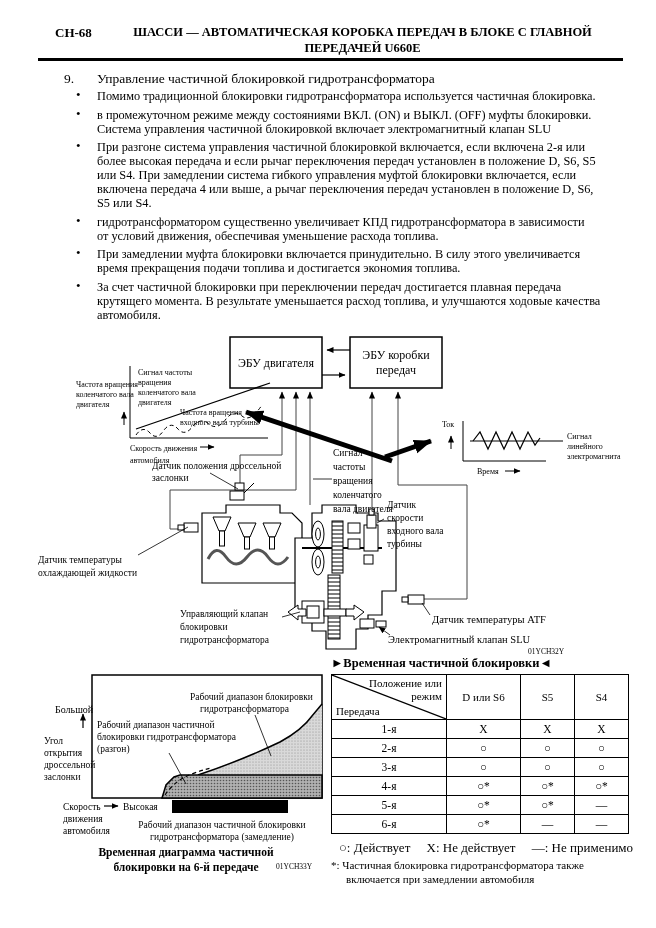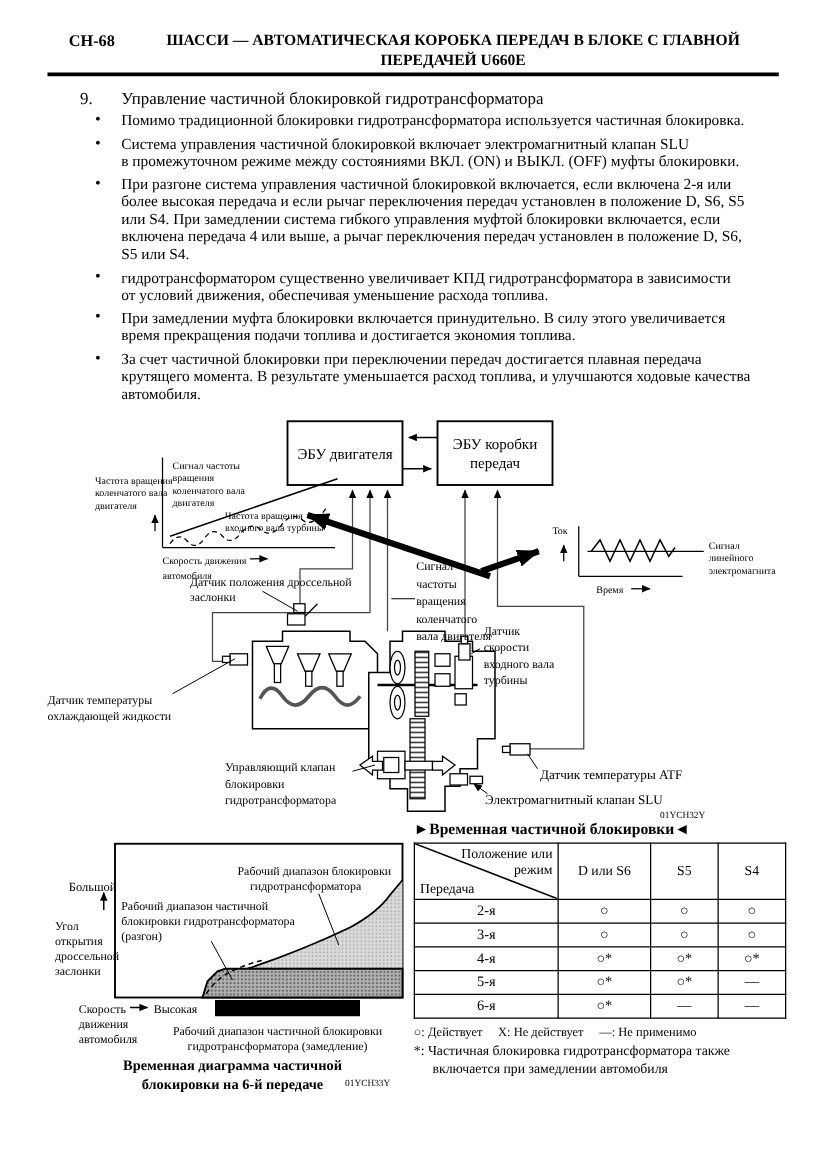--- a/index.html
+++ b/index.html
@@ -24,21 +24,21 @@
   #tblwrap{left:331px;top:656px;width:310px;font-size:11.5px;}
   .tbl-title{font-weight:bold;font-size:12.5px;margin-bottom:3px;letter-spacing:0px;}
   table.grid{border-collapse:collapse;width:297px;table-layout:fixed;}
   table.grid td{border:1.5px solid #000;text-align:center;vertical-align:middle;font-size:11.5px;padding:0;}
   table.grid tr.hdr td{height:44px;font-size:11px;}
   table.grid tr.data td{height:18px;}
   td.corner{position:relative;}
   td.corner svg.diag{position:absolute;left:0;top:0;width:100%;height:100%;}
   .corner-top{position:absolute;top:2px;right:4px;text-align:right;line-height:12.5px;}
   .corner-bottom{position:absolute;bottom:2px;left:4px;line-height:12px;}
-  .legend{margin-top:6px;font-size:10px;white-space:pre;}
+  .legend{margin-top:6px;font-size:13px;white-space:pre;text-align:center;}
   .footnote{margin-top:3px;font-size:11px;line-height:13.5px;}
   .footnote .fn2{padding-left:15px;}
   .val{font-family:"Liberation Serif","DejaVu Sans",serif;}
 </style>
 </head>
 <body>
 
 <div id="page">
 
   <div class="abs" id="hdr-code">CH-68</div>
@@ -52,22 +52,22 @@
     <span class="num">9.</span><span>Управление частичной блокировкой гидротрансформатора</span>
   </div>
 
   <ul class="abs" id="bullets">
     <li>
         <span class="mk">•</span>
         <span class="ln">Помимо традиционной блокировки гидротрансформатора используется частичная блокировка.</span>
       </li>
     <li>
         <span class="mk">•</span>
+        <span class="ln">в промежуточном режиме между состояниями ВКЛ. (ON) и ВЫКЛ. (OFF) муфты блокировки.</span>
         <span class="ln">Система управления частичной блокировкой включает электромагнитный клапан SLU</span>
-        <span class="ln">в промежуточном режиме между состояниями ВКЛ. (ON) и ВЫКЛ. (OFF) муфты блокировки.</span>
       </li>
     <li>
         <span class="mk">•</span>
         <span class="ln">При разгоне система управления частичной блокировкой включается, если включена 2-я или</span>
         <span class="ln">более высокая передача и если рычаг переключения передач установлен в положение D, S6, S5</span>
         <span class="ln">или S4. При замедлении система гибкого управления муфтой блокировки включается, если</span>
         <span class="ln">включена передача 4 или выше, а рычаг переключения передач установлен в положение D, S6,</span>
         <span class="ln">S5 или S4.</span>
       </li>
     <li>
@@ -324,20 +324,26 @@
             <div>Положение или</div>
             <div>режим</div>
           </div>
           <div class="corner-bottom">Передача</div>
         </td>
         <td>D или S6</td>
         <td>S5</td>
         <td>S4</td>
       </tr>
       <tr class="data">
+        <td>1-я</td>
+            <td class="val">X</td>
+            <td class="val">X</td>
+            <td class="val">X</td>
+      </tr>
+      <tr class="data">
         <td>2-я</td>
             <td class="val">○</td>
             <td class="val">○</td>
             <td class="val">○</td>
       </tr>
       <tr class="data">
         <td>3-я</td>
             <td class="val">○</td>
             <td class="val">○</td>
             <td class="val">○</td>

